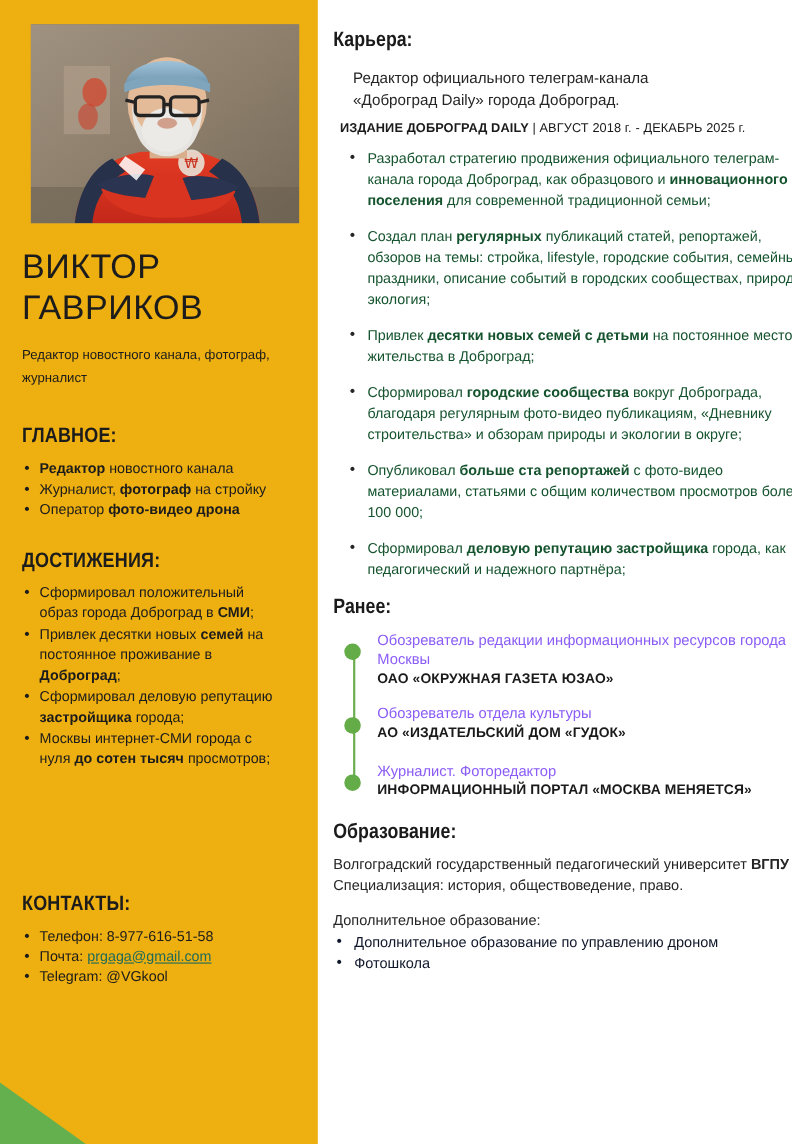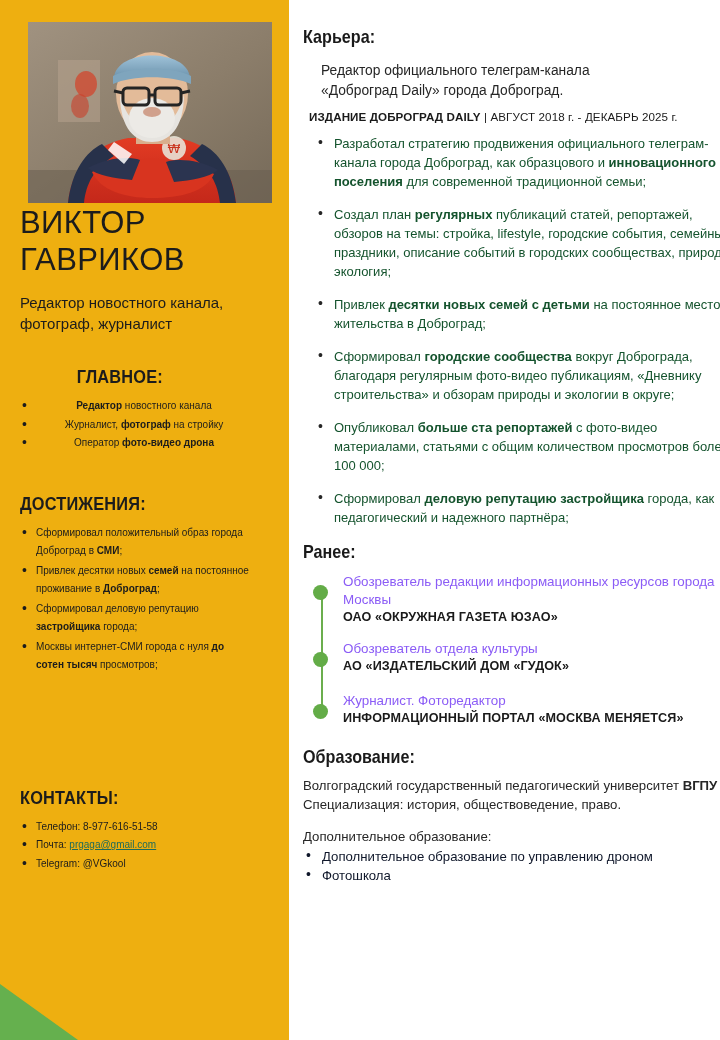--- a/index.html
+++ b/index.html
@@ -49,39 +49,39 @@
     width: 244px;
     height: 181px;
     overflow: hidden;
     background: #8b7f6d;
   }
   .photo-frame svg { display: block; }
 
   .sidebar-inner {
     position: absolute;
     left: 0;
-    top: 204px;
+    top: 224px;
     width: 264px;
   }
 
   .name-block {
     padding: 0 18px 0 20px;
   }
   .name-line {
     font-family: "Liberation Sans", sans-serif;
     font-size: 31px;
     line-height: 37px;
     font-weight: 400;
     color: #1c1c1c;
     letter-spacing: 0.4px;
   }
   .role-block {
     margin-top: 14px;
     padding: 0 18px 0 20px;
-    font-size: 15px;
+    font-size: 12px;
     line-height: 21px;
     color: #1c1c1c;
   }
 
   .sect {
     padding: 0 12px 0 20px;
   }
   .sect-title {
     font-family: "Liberation Sans Narrow", "Liberation Sans", sans-serif;
     font-weight: 700;
@@ -94,21 +94,21 @@
   }
   ul.bullets {
     list-style: none;
     margin: 9px 0 0 0;
     padding: 0;
   }
   ul.bullets li {
     position: relative;
     padding-left: 16px;
     margin-bottom: 1px;
-    font-size: 10px;
+    font-size: 13px;
     line-height: 18.5px;
     color: #1c1c1c;
   }
   ul.bullets li::before {
     content: "\2022";
     position: absolute;
     left: 2px;
     top: -1px;
     font-size: 14px;
     color: #1c1c1c;
@@ -310,30 +310,30 @@
 
     <div class="sidebar-inner">
 
       <div class="name-block">
         <div class="name-line">ВИКТОР</div>
         <div class="name-line">ГАВРИКОВ</div>
       </div>
 
       <div class="role-block">Редактор новостного канала, фотограф, журналист</div>
 
-      <div class="sect" style="margin-top:32px;text-align:center;">
+      <div class="sect" style="margin-top:32px;">
         <div class="sect-title">ГЛАВНОЕ:</div>
         <ul class="bullets tight">
           <li><b>Редактор</b><span> новостного канала</span></li>
           <li><span>Журналист, </span><b>фотограф</b><span> на стройку</span></li>
           <li><span>Оператор </span><b>фото-видео дрона</b></li>
         </ul>
       </div>
 
-      <div class="sect" style="margin-top:40px;">
+      <div class="sect" style="margin-top:26px;">
         <div class="sect-title">ДОСТИЖЕНИЯ:</div>
         <ul class="bullets">
           <li><span>Сформировал  положительный образ города Доброград в </span><b>СМИ</b><span>;</span></li>
           <li><span>Привлек десятки новых </span><b>семей</b><span> на постоянное проживание в </span><b>Доброград</b><span>;</span></li>
           <li><span>Сформировал деловую репутацию </span><b>застройщика</b><span> города;</span></li>
           <li><span>Москвы интернет-СМИ города с нуля </span><b>до сотен тысяч</b><span> просмотров;</span></li>
         </ul>
       </div>
 
       <div class="sect" style="margin-top:112px;">

